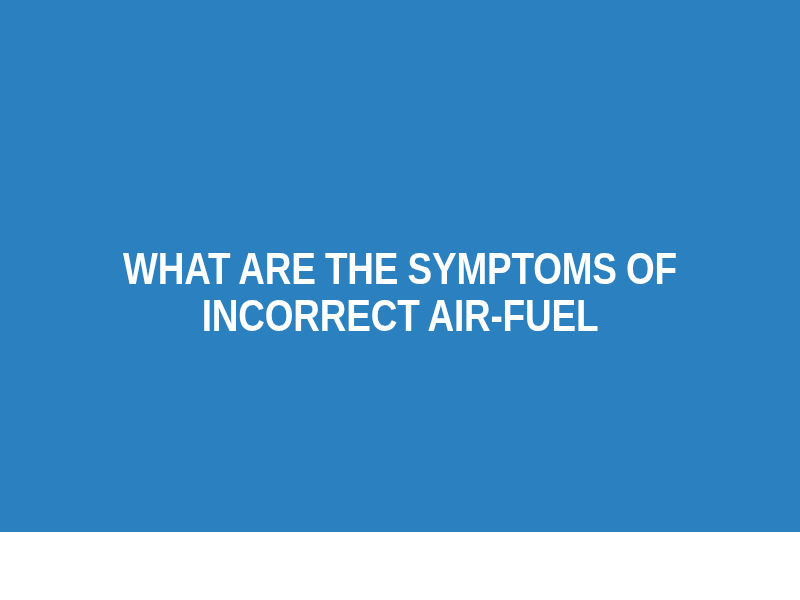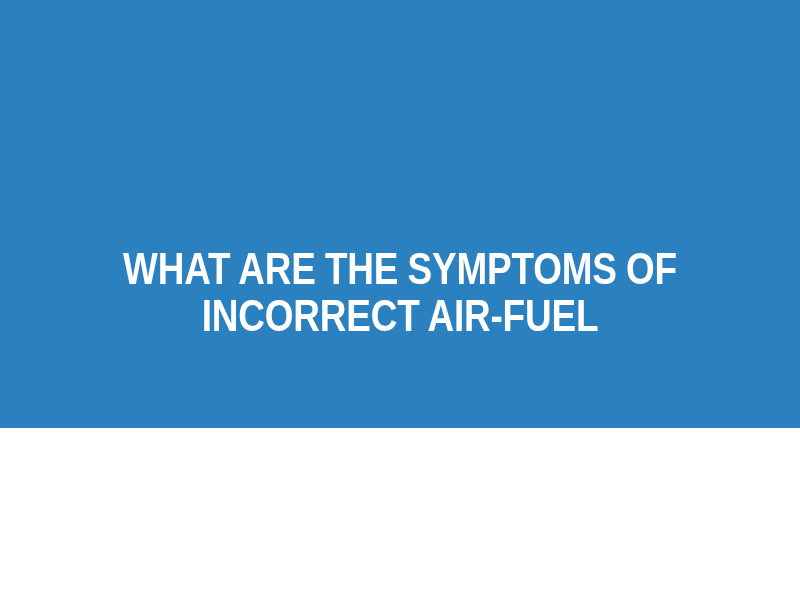--- a/index.html
+++ b/index.html
@@ -12,21 +12,21 @@
     width: 800px;
     height: 600px;
     overflow: hidden;
     font-family: "Liberation Sans", sans-serif;
   }
 
   
   .title-card {
     position: relative;
     width: 800px;
-    height: 428px;
+    height: 532px;
     box-sizing: border-box;
     background-color: #2b80bf;
     display: flex;
     align-items: center;
     justify-content: center;
   }
 
   
   .headline-block {
     position: absolute;

